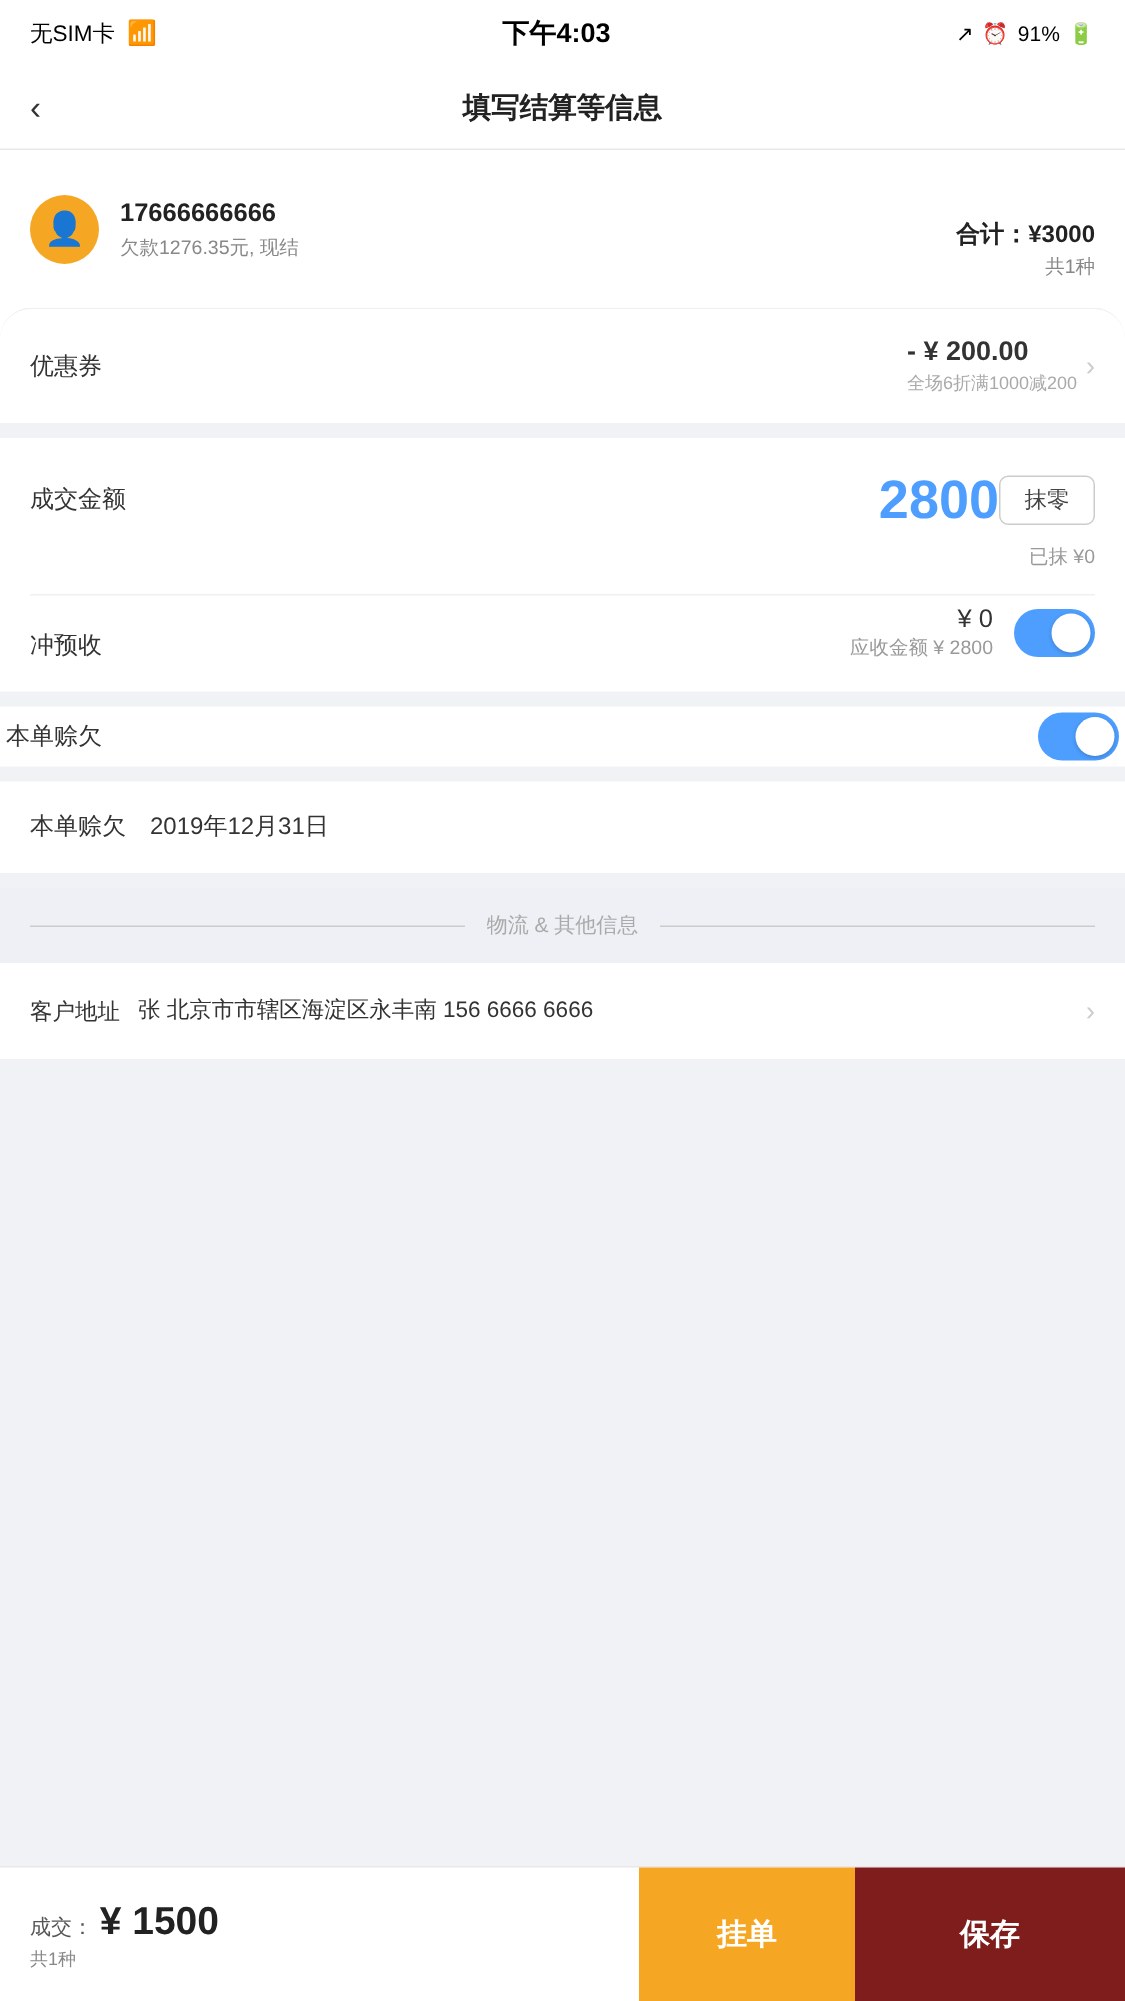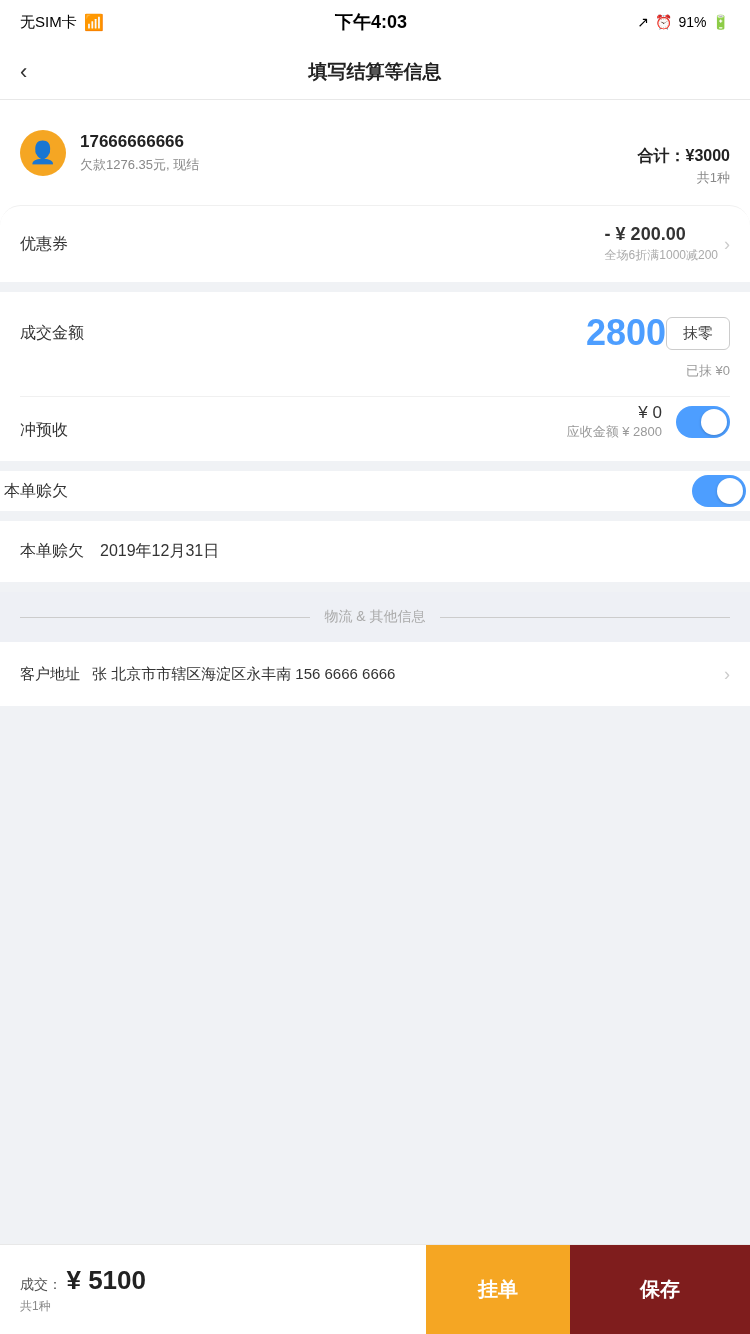--- a/index.html
+++ b/index.html
@@ -474,19 +474,19 @@
   </div>
 
   <div class="gray-area"></div>
 
 </div>
 
 <div class="bottom-bar">
   <div class="bottom-summary">
     <div>
       <span class="bottom-deal">成交：</span>
-      <span class="bottom-amount">¥ 5100</span>
+      <span class="bottom-amount">¥ 1500</span>
     </div>
     <div class="bottom-count">共1种</div>
   </div>
   <div class="btn-pending">挂单</div>
   <div class="btn-save">保存</div>
 </div>
 
 </body></html>

